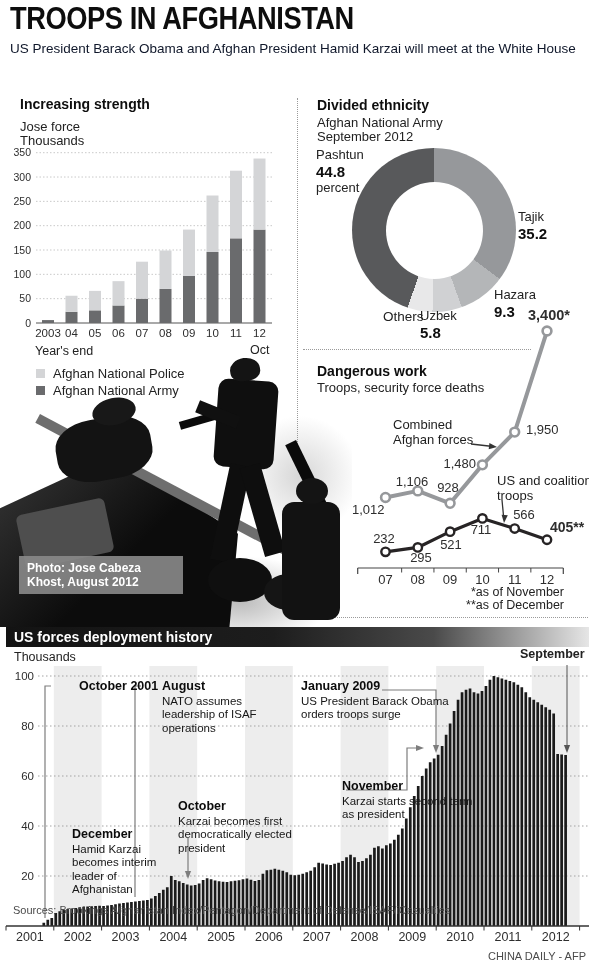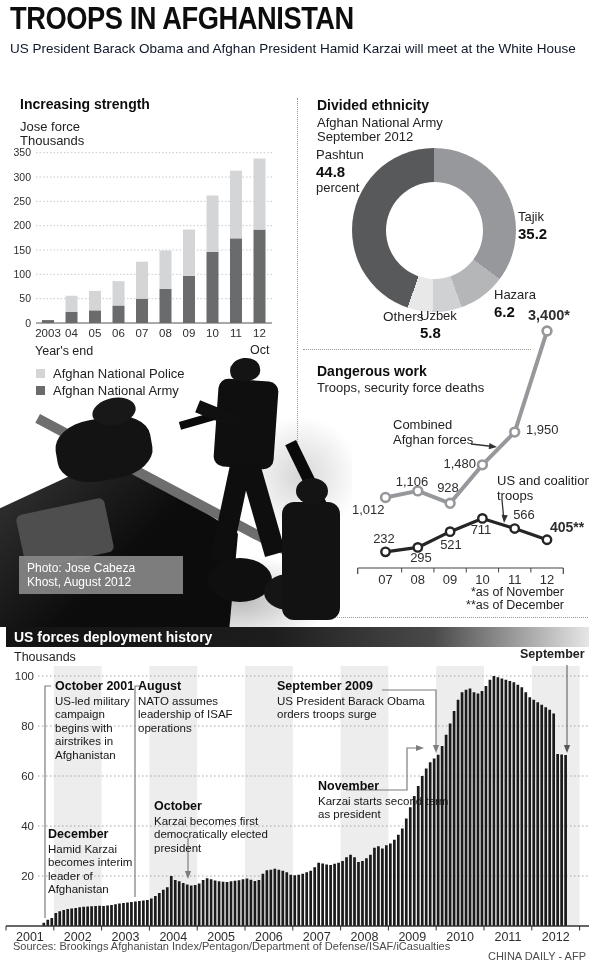--- a/index.html
+++ b/index.html
@@ -19,27 +19,27 @@
   svg{position:absolute;overflow:visible;font-family:inherit;}
   svg text{fill:#2e2e2e;}
   .legend-row{display:flex;align-items:center;height:15px;margin-bottom:2px;}
   .legend-swatch{width:9px;height:9px;margin-right:8px;flex:none;}
   .donut{width:164px;height:164px;border-radius:50%;}
   .donut-hole{position:absolute;left:33.5px;top:33.5px;right:33.5px;bottom:33.5px;border-radius:50%;background:#fff;}
   .big-num{font-size:15px;font-weight:bold;color:#0e0e0e;line-height:17px;}
   .slice-name{font-size:13px;color:#222;line-height:16px;}
   .div-v{border-left:1px dotted #9a9a9a;width:0;}
   .div-h{border-top:1px dotted #9a9a9a;height:0;}
-  .anno{font-size:11.5px;line-height:13.5px;color:#161616;}
+  .anno{font-size:11.5px;line-height:13.5px;color:#161616;padding-left:24px;}
   .anno .at{font-size:12.5px;font-weight:bold;margin-bottom:1px;color:#0c0c0c;}
   .notes{font-size:12.5px;color:#222;text-align:right;width:144px;}
   .series-label{font-size:13px;line-height:14.5px;color:#1d1d1d;}
   .caption{width:148px;background:rgba(138,138,138,.9);color:#fff;font-size:12px;line-height:14px;padding:5px 8px;}
   .caption .grp{margin-bottom:5px;}
-  .caption .grp:last-child{margin-bottom:0;}
+  .caption .grp:last-child{margin-bottom:0;font-weight:bold;}
   .footer{font-size:11px;color:#4b4b4b;}
   
   .photo{left:0;top:356px;width:352px;height:271px;overflow:hidden;z-index:1;}
   .ph{position:absolute;}
   .truck{left:-14px;top:98px;width:252px;height:190px;background:linear-gradient(135deg,#3a3a3a,#0c0c0c 55%);clip-path:polygon(0 32%,52% 0,100% 42%,96% 100%,0 100%);}
   .truck-win{left:20px;top:150px;width:90px;height:55px;background:#4e4e4e;transform:rotate(-12deg);border-radius:6px;}
   .beam{left:40px;top:58px;width:300px;height:10px;background:#6e6e6e;transform:rotate(28deg);transform-origin:left top;}
   .s1-head{left:230px;top:2px;width:30px;height:23px;background:#141414;border-radius:50% 50% 40% 40%;transform:rotate(-8deg);}
   .s1-torso{left:216px;top:24px;width:60px;height:88px;background:#0f0f0f;border-radius:10px;transform:rotate(4deg);}
   .s1-rifle{left:178px;top:52px;width:100px;height:8px;background:#0b0b0b;transform:rotate(-16deg);}
@@ -145,21 +145,21 @@
     <div class="slice-name">Pashtun</div>
     <div class="big-num">44.8</div>
     <div class="slice-name">percent</div>
   </div>
   <div class="abs" style="left:518px;top:209px;">
     <div class="slice-name">Tajik</div>
     <div class="big-num">35.2</div>
   </div>
   <div class="abs" style="left:494px;top:287px;">
     <div class="slice-name">Hazara</div>
-    <div class="big-num">6.2</div>
+    <div class="big-num">9.3</div>
   </div>
   <div class="abs" style="left:420px;top:308px;">
     <div class="slice-name">Uzbek</div>
     <div class="big-num">5.8</div>
   </div>
   <div class="abs slice-name" style="left:383px;top:309px;font-size:13.5px;">Others</div>
 
   <div class="abs h14b" style="left:317px;top:363px;">Dangerous work</div>
   <div class="abs t13" style="left:317px;top:380px;">Troops, security force deaths</div>
   <svg id="deaths-svg" style="left:300px;top:300px;z-index:3;" width="300" height="320">
@@ -429,39 +429,38 @@
       <polyline points="382,30 436,30 436,89" fill="none" stroke="#7d7d7d" stroke-width="1.2"></polyline>
       <polygon points="436.0,93.0 439.1,85.0 432.9,85.0" fill="#7d7d7d"></polygon>
       <polyline points="346,130 407,130 407,88 420,88" fill="none" stroke="#7d7d7d" stroke-width="1.2"></polyline>
       <polygon points="424.0,88.0 416.0,84.9 416.0,91.1" fill="#7d7d7d"></polygon>
       <line x1="188" y1="178" x2="188" y2="214" stroke="#7d7d7d" stroke-width="1.2"></line>
       <polygon points="188.0,219.0 191.1,211.0 184.9,211.0" fill="#7d7d7d"></polygon>
     </svg>
 
   <div class="abs anno" style="left:55px;top:680px;width:84px;z-index:4;">
     <div class="at">October 2001</div>
-    <div>US-led military campaign begins with airstrikes in Afghanistan</div>
   </div>
   <div class="abs anno" style="left:138px;top:680px;width:104px;z-index:4;">
     <div class="at">August</div>
     <div>NATO assumes leadership of ISAF operations</div>
   </div>
   <div class="abs anno" style="left:277px;top:680px;width:172px;z-index:4;">
-    <div class="at">September 2009</div>
+    <div class="at">January 2009</div>
     <div>US President Barack Obama orders troops surge</div>
   </div>
   <div class="abs anno" style="left:154px;top:800px;width:122px;z-index:4;">
     <div class="at">October</div>
     <div>Karzai becomes first democratically elected president</div>
   </div>
   <div class="abs anno" style="left:277px;top:780px;width:135px;z-index:4;margin-left:41px;">
     <div class="at">November</div>
     <div>Karzai starts second term as president</div>
   </div>
   <div class="abs anno" style="left:48px;top:828px;width:100px;z-index:4;">
     <div class="at">December</div>
     <div>Hamid Karzai becomes interim leader of Afghanistan</div>
   </div>
 
-  <div class="abs footer" style="left:13px;top:904px;margin-top:36px;">Sources: Brookings Afghanistan Index/Pentagon/Department of Defense/ISAF/iCasualties</div>
+  <div class="abs footer" style="left:13px;top:904px;">Sources: Brookings Afghanistan Index/Pentagon/Department of Defense/ISAF/iCasualties</div>
   <div class="abs footer" style="left:420px;top:950px;width:166px;text-align:right;">CHINA DAILY - AFP</div>
 
 </div>
 
 </body></html>

